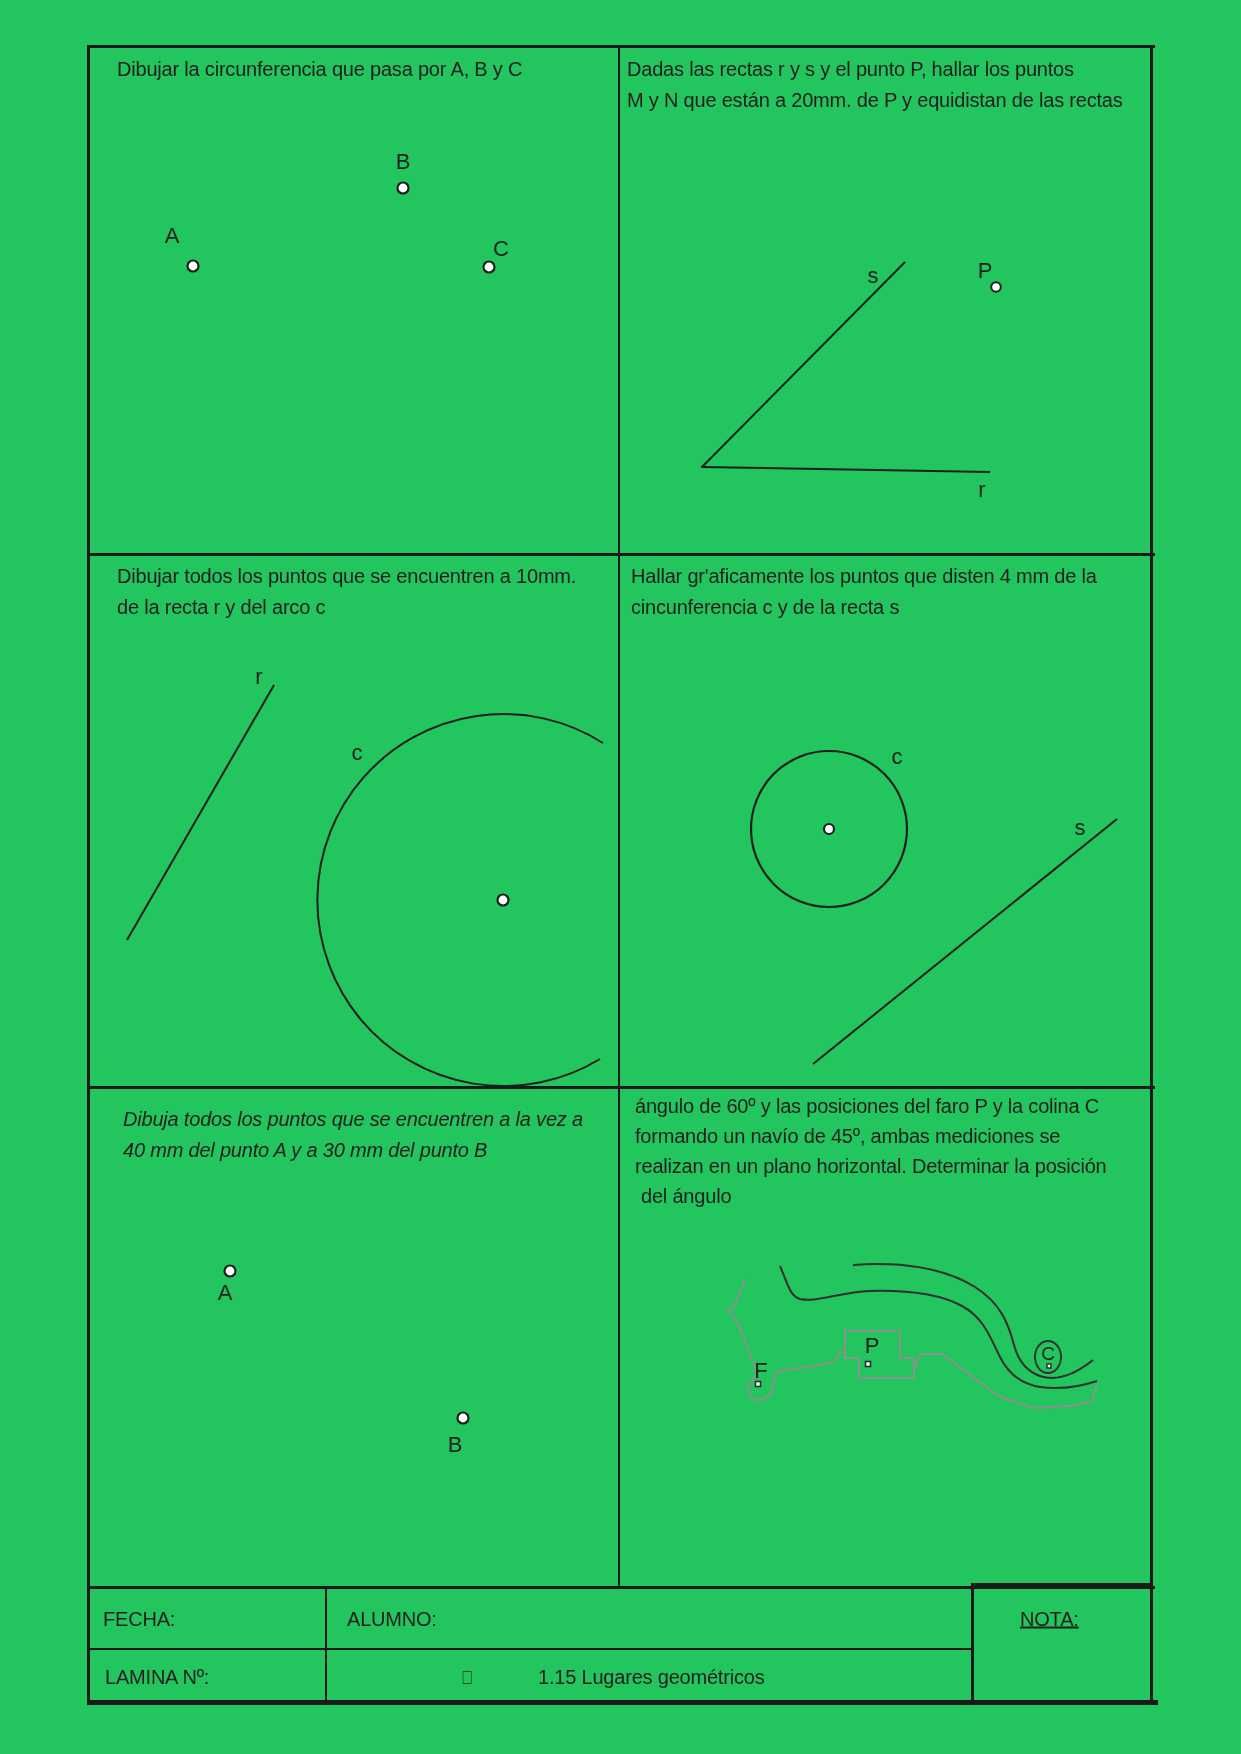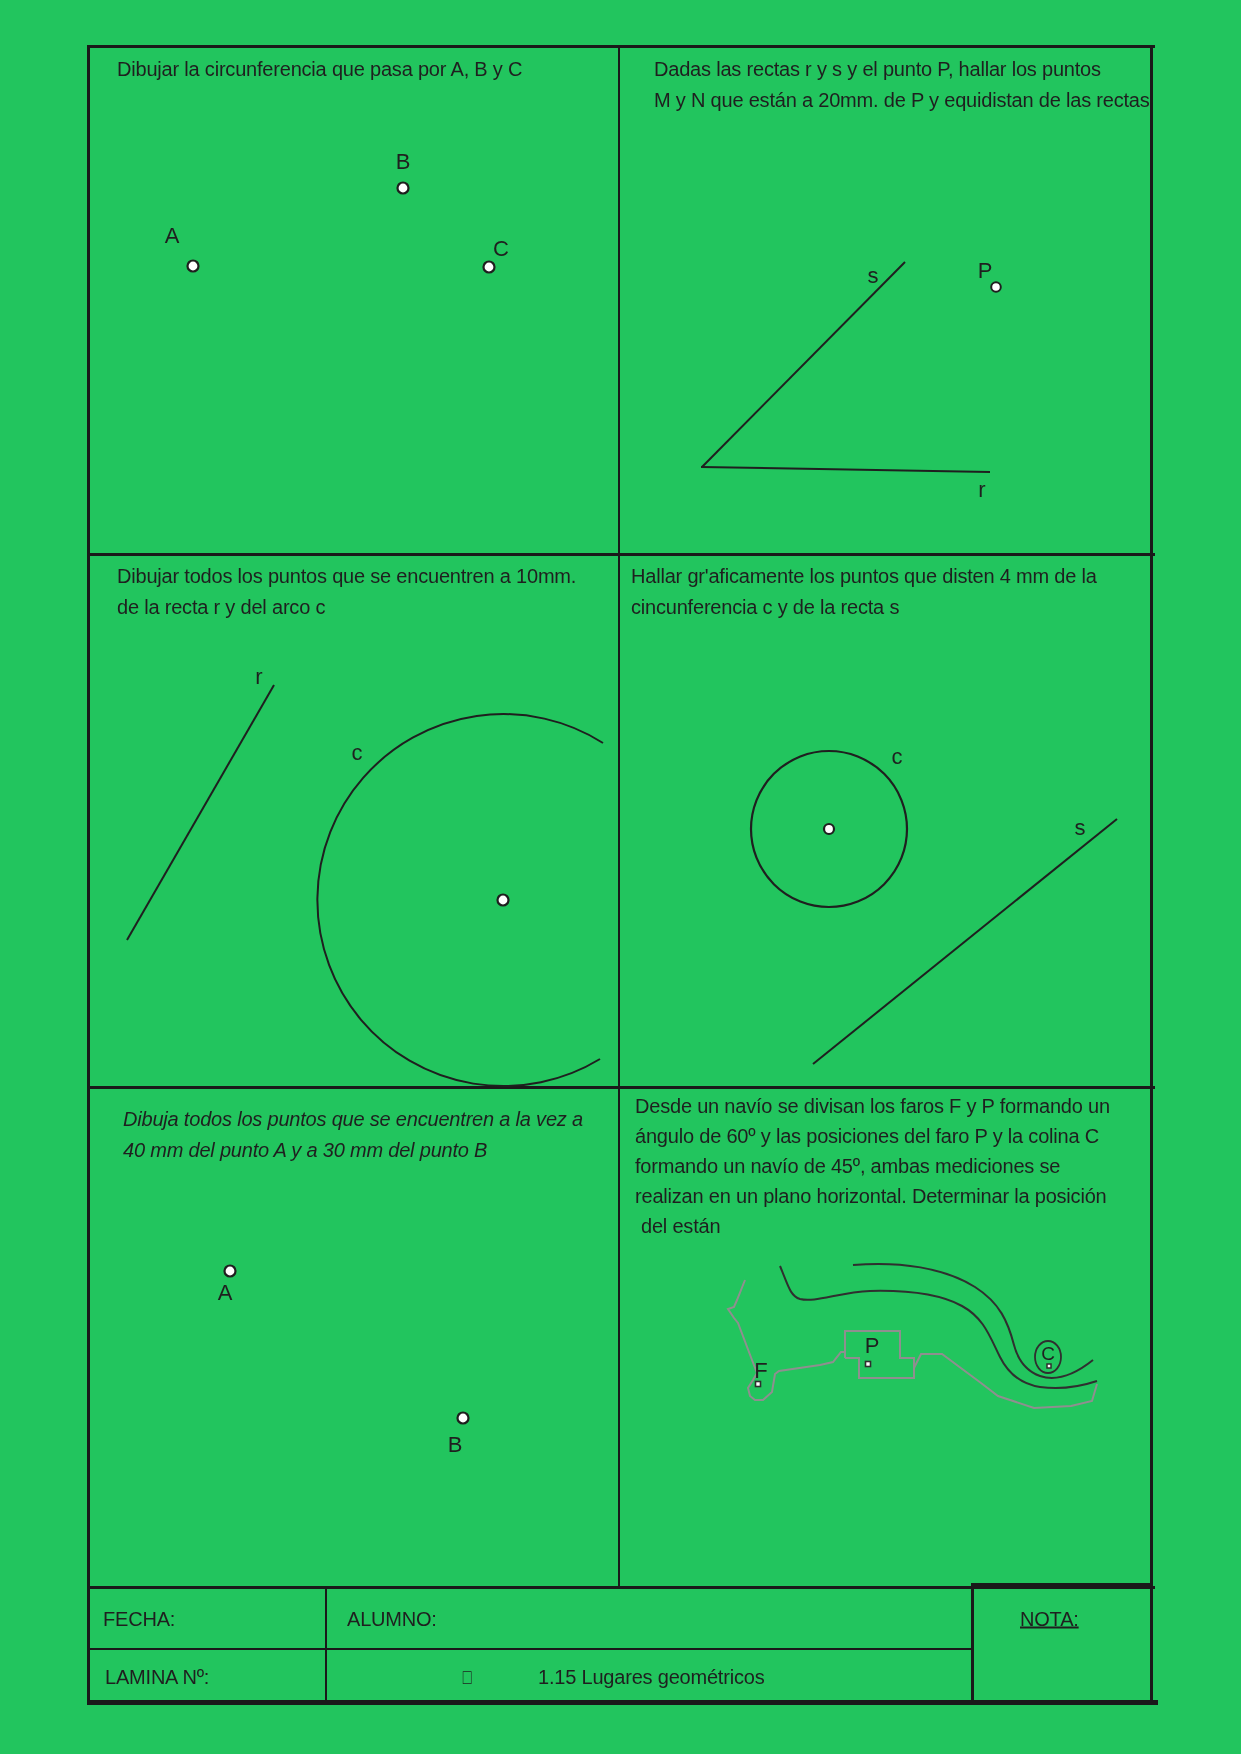--- a/index.html
+++ b/index.html
@@ -120,46 +120,45 @@
       <rect x="755.5" y="1381.5" width="5" height="5" stroke="#2f2f2f" stroke-width="1.6" fill="#ffffff"></rect>
       <rect x="865.5" y="1361.5" width="5" height="5" stroke="#2f2f2f" stroke-width="1.6" fill="#ffffff"></rect>
       <rect x="1047" y="1364" width="4" height="4" stroke="#2f2f2f" stroke-width="1.5" fill="#ffffff"></rect>
     </g>
   </svg>
 
   <div class="prompt" style="left:117px;top:54px;">
     <span>Dibujar la circunferencia que pasa por A, B y C</span>
   </div>
 
-  <div class="prompt" style="left:627px;top:54px;margin-left:27px;">
+  <div class="prompt" style="left:627px;top:54px;">
     <span>Dadas las rectas r y s y el punto P, hallar los puntos</span>
     <span>M y N que están a 20mm. de P y equidistan de las rectas</span>
   </div>
 
   <div class="prompt" style="left:117px;top:561px;">
     <span>Dibujar todos los puntos que se encuentren a 10mm.</span>
     <span>de la recta r y del arco c</span>
   </div>
 
   <div class="prompt" style="left:631px;top:561px;">
     <span>Hallar gr'aficamente los puntos que disten 4 mm de la</span>
     <span>cincunferencia c y de la recta s</span>
   </div>
 
   <div class="prompt" style="left:123px;top:1104px;font-style:italic;">
     <span>Dibuja todos los puntos que se encuentren a la vez a</span>
     <span>40 mm del punto A y a 30 mm del punto B</span>
   </div>
 
   <div class="prompt" style="left:635px;top:1091px;line-height:30px;">
-    <span>Desde un navío se divisan los faros F y P formando un</span>
     <span>ángulo de 60º y las posiciones del faro P y la colina C</span>
     <span>formando un navío de 45º, ambas mediciones se</span>
     <span>realizan en un plano horizontal. Determinar la posición</span>
-    <span style="padding-left:6px;">del están</span>
+    <span style="padding-left:6px;">del ángulo</span>
   </div>
 
   <span class="lbl" style="left:172px;top:236px;">A</span>
   <span class="lbl" style="left:403px;top:162px;">B</span>
   <span class="lbl" style="left:501px;top:249px;">C</span>
 
   <span class="lbl" style="left:873px;top:276px;">s</span>
   <span class="lbl" style="left:985px;top:271px;">P</span>
   <span class="lbl" style="left:982px;top:490px;">r</span>
 

